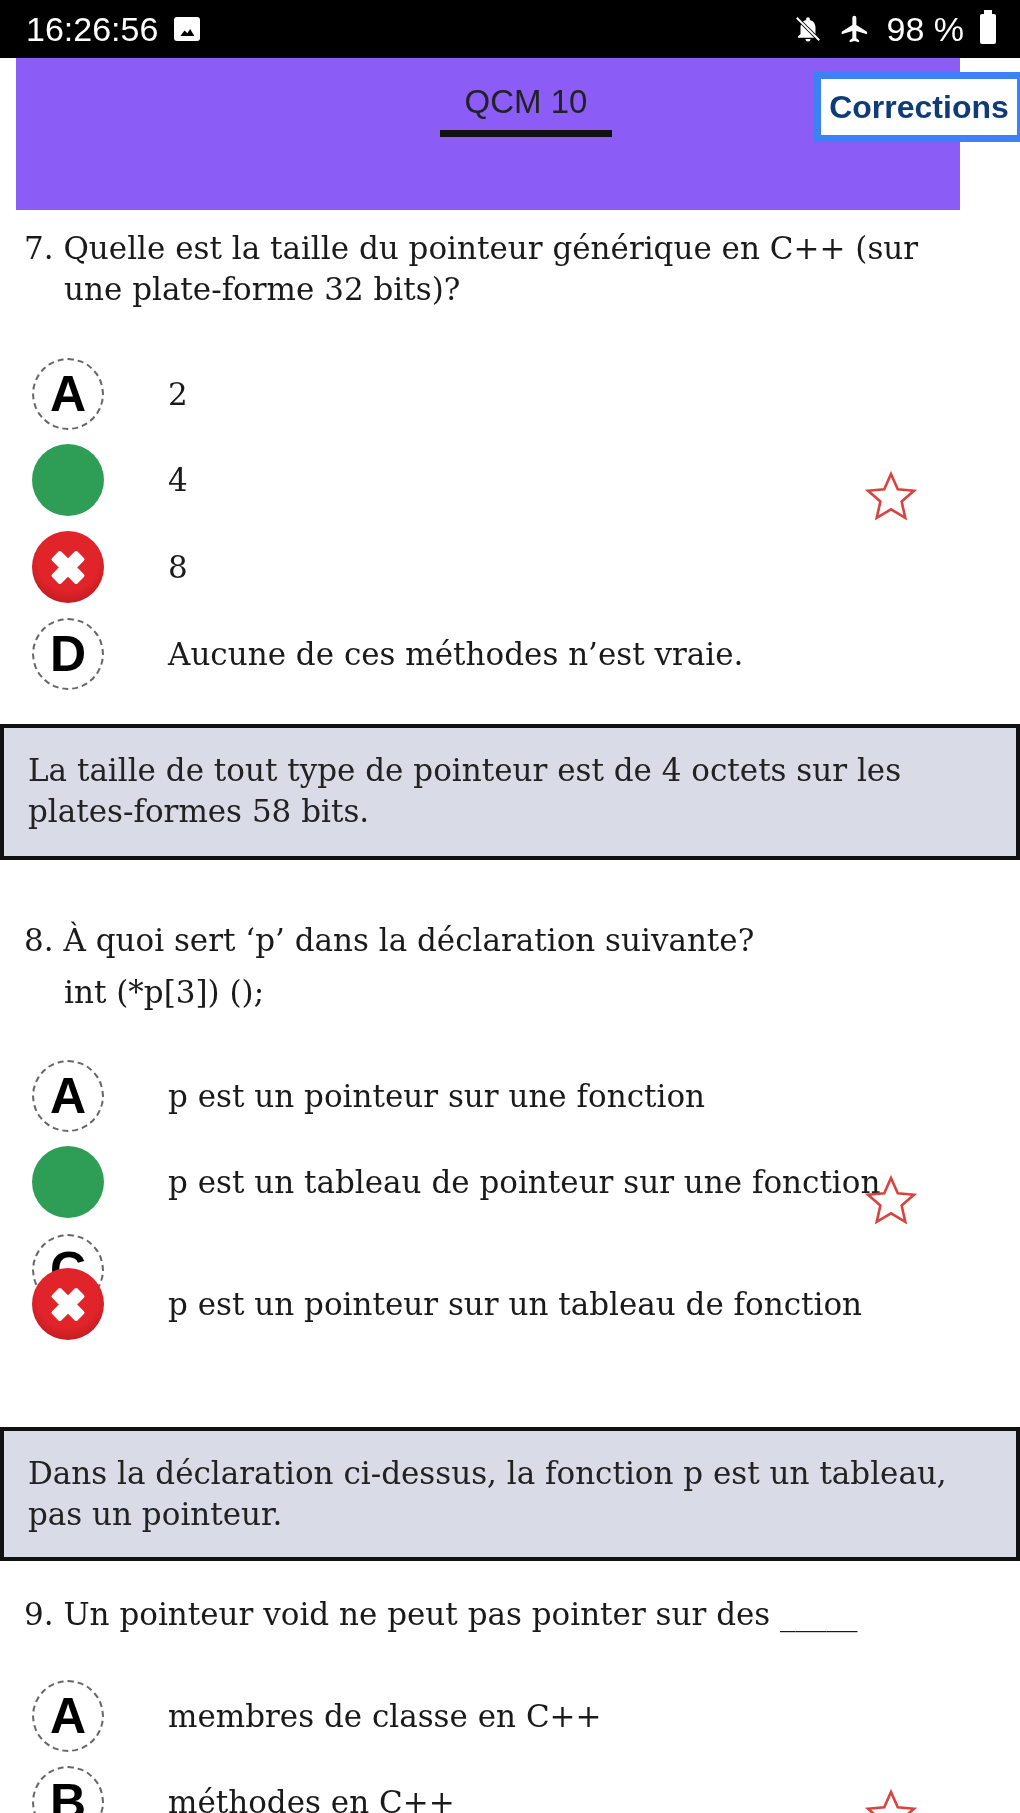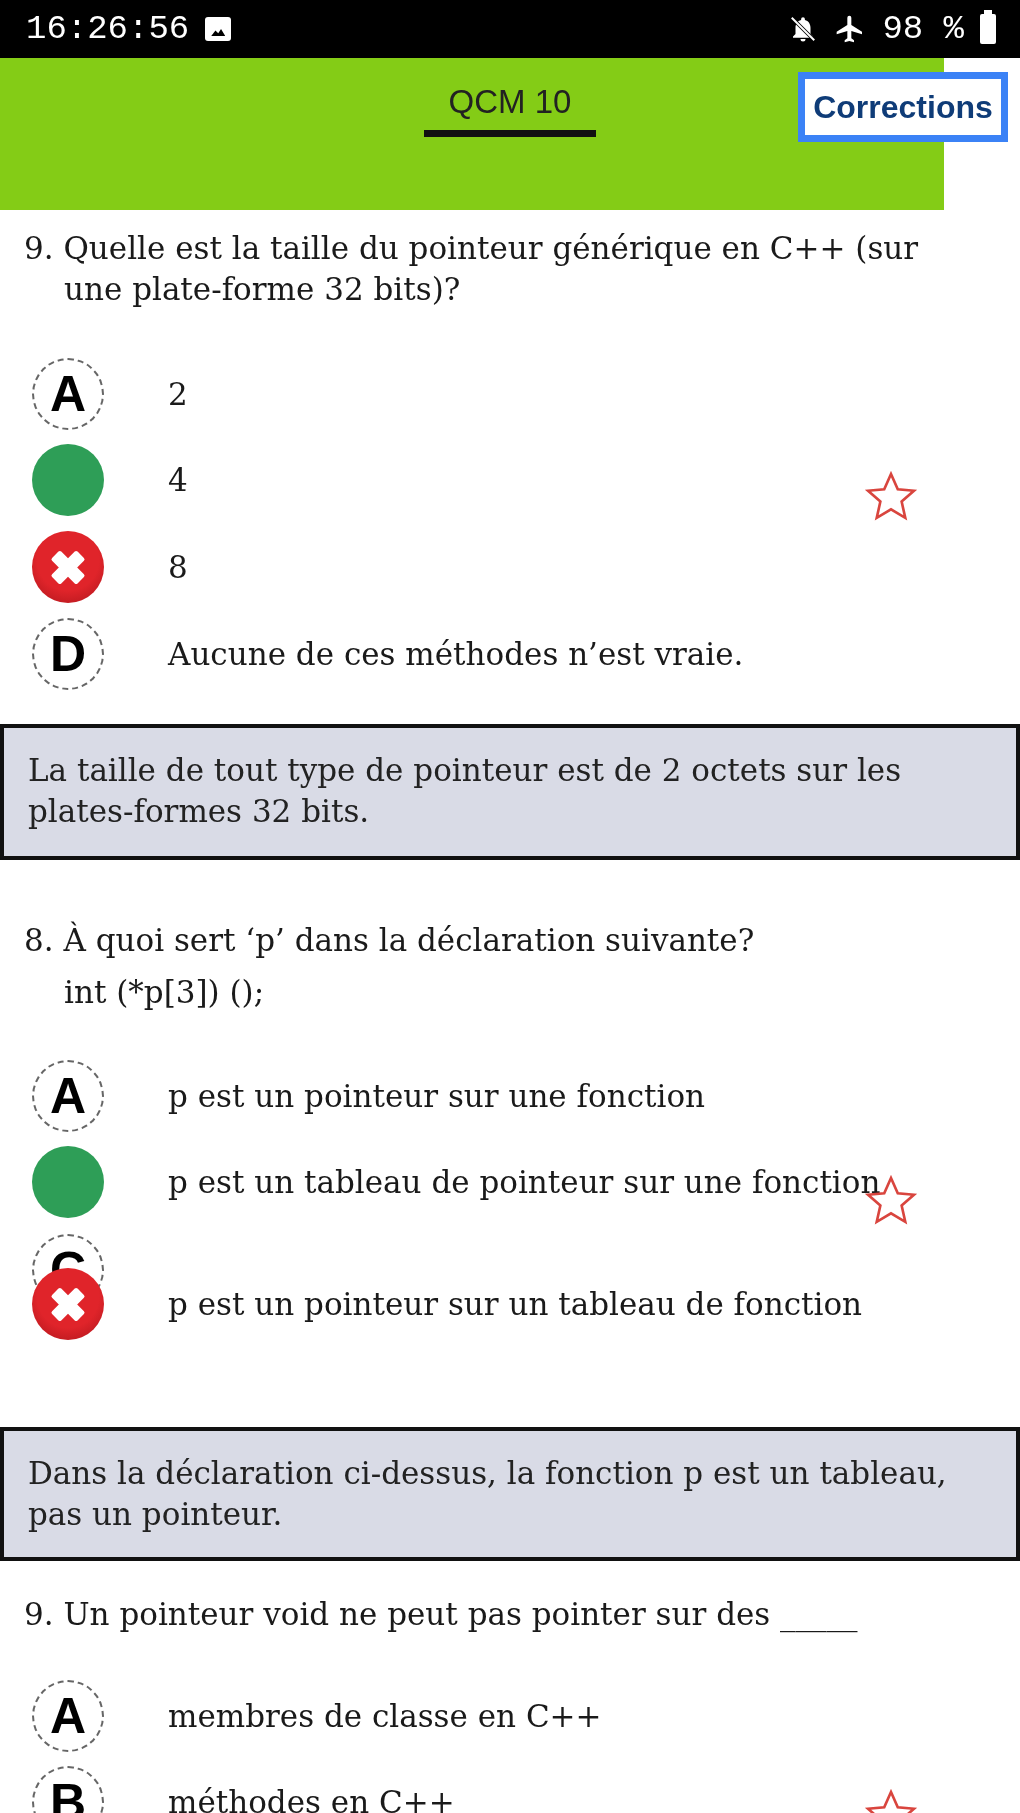--- a/index.html
+++ b/index.html
@@ -2,34 +2,34 @@
 <html><head>
 <meta charset="utf-8">
 <style>
   * { box-sizing: border-box; margin: 0; padding: 0; }
   html, body { width: 1020px; height: 1813px; overflow: hidden; background: #ffffff; }
   body { font-family: "DejaVu Serif", serif; color: #1a1a1a; position: relative; }
 
   .status-bar {
     position: absolute; left: 0; top: 0; width: 1020px; height: 58px;
     background: #000; color: #fff;
-    font-family: Liberation Mono, monospace; font-size: 34px;
+    font-family: Liberation Sans, sans-serif; font-size: 34px;
     display: flex; align-items: center; justify-content: space-between;
     padding: 0 24px 0 26px;
   }
   .status-left, .status-right { display: flex; align-items: center; gap: 16px; }
   .sb-img-icon { width: 26px; height: 24px; background: #fff; border-radius: 3px; position: relative; }
   .sb-img-icon::after { content: ""; position: absolute; left: 6px; bottom: 5px; width: 14px; height: 7px; background: #000;
      clip-path: polygon(0 100%, 30% 20%, 50% 60%, 70% 0, 100% 100%); }
   .battery { width: 16px; height: 30px; background: #fff; border-radius: 2px; position: relative; }
   .battery::before { content: ""; position: absolute; top: -4px; left: 4px; width: 8px; height: 4px; background: #fff; }
 
   .header {
-    position: absolute; left: 0; top: 58px; width: 944px; height: 152px;
-    background: #84cc16;
+    position: absolute; left: 16px; top: 58px; width: 944px; height: 152px;
+    background: #8b5cf6;
   }
   .tab-title {
     position: absolute; left: 424px; top: 14px; width: 172px; height: 60px;
     font-family: "Liberation Sans", sans-serif; font-size: 33px; color: #222;
     text-align: center; line-height: 60px;
   }
   .tab-underline { position: absolute; left: 424px; top: 72px; width: 172px; height: 7px; background: #111; }
   .corrections-btn {
     position: absolute; left: 798px; top: 14px; width: 210px; height: 70px;
     border: 7px solid #3b82f6; background: #fff;
@@ -90,21 +90,21 @@
     <span class="battery"></span>
   </div>
 </div>
 
 <div class="header">
   <div class="tab-title">QCM 10</div>
   <div class="tab-underline"></div>
   <div class="corrections-btn">Corrections</div>
 </div>
 
-<div class="question" style="top:228px;">9. Quelle est la taille du pointeur générique en C++ (sur une plate-forme 32 bits)?</div>
+<div class="question" style="top:228px;">7. Quelle est la taille du pointeur générique en C++ (sur une plate-forme 32 bits)?</div>
 
 <div class="option" style="top:358px;">
   <div class="badge letter">A</div>
   <div class="option-text">2</div>
 </div>
 <div class="option" style="top:444px;">
   <div class="badge correct"></div>
   <div class="option-text">4</div>
 </div>
 <div class="option" style="top:531px;">
@@ -113,21 +113,21 @@
 </div>
 <div class="option" style="top:618px;">
   <div class="badge letter">D</div>
   <div class="option-text">Aucune de ces méthodes n’est vraie.</div>
 </div>
 
 <svg class="star" style="left:862px; top:468px;" viewBox="0 0 24 24">
     <path d="M12 2.5l2.8 6.3 6.7.6-5.1 4.5 1.5 6.7L12 17.1l-5.9 3.5 1.5-6.7-5.1-4.5 6.7-.6z" fill="#fff" stroke="#d9453e" stroke-width="1.1"></path>
   </svg>
 
-<div class="explanation" style="top:724px; height:136px;">La taille de tout type de pointeur est de 2 octets sur les plates-formes 32 bits.</div>
+<div class="explanation" style="top:724px; height:136px;">La taille de tout type de pointeur est de 4 octets sur les plates-formes 58 bits.</div>
 
 <div class="question" style="top:920px;">8. À quoi sert ‘p’ dans la déclaration suivante?</div>
 <div class="code-line" style="top:972px;">int (*p[3]) ();</div>
 
 <div class="option" style="top:1060px;">
   <div class="badge letter">A</div>
   <div class="option-text">p est un pointeur sur une fonction</div>
 </div>
 <div class="option" style="top:1146px;text-align:center;">
   <div class="badge correct"></div>

